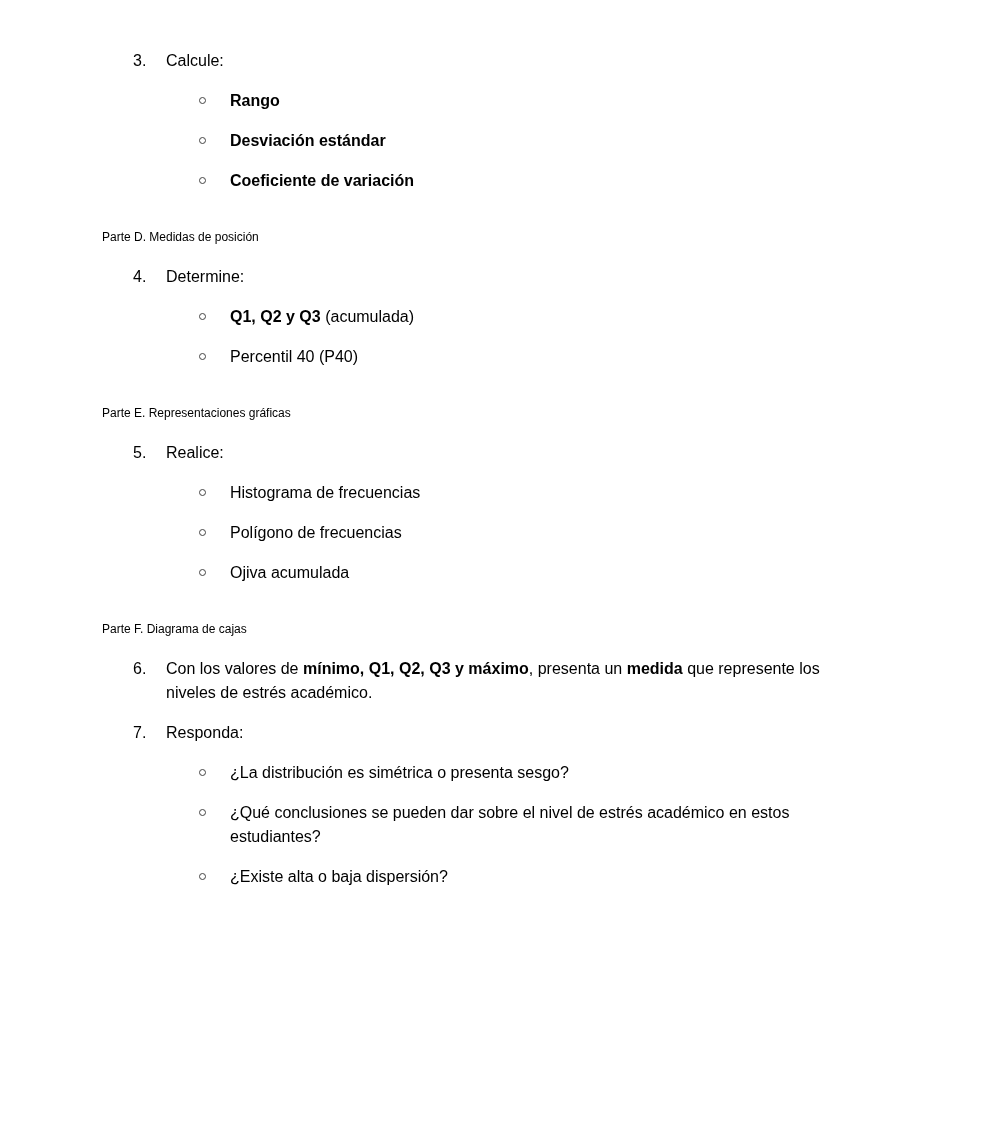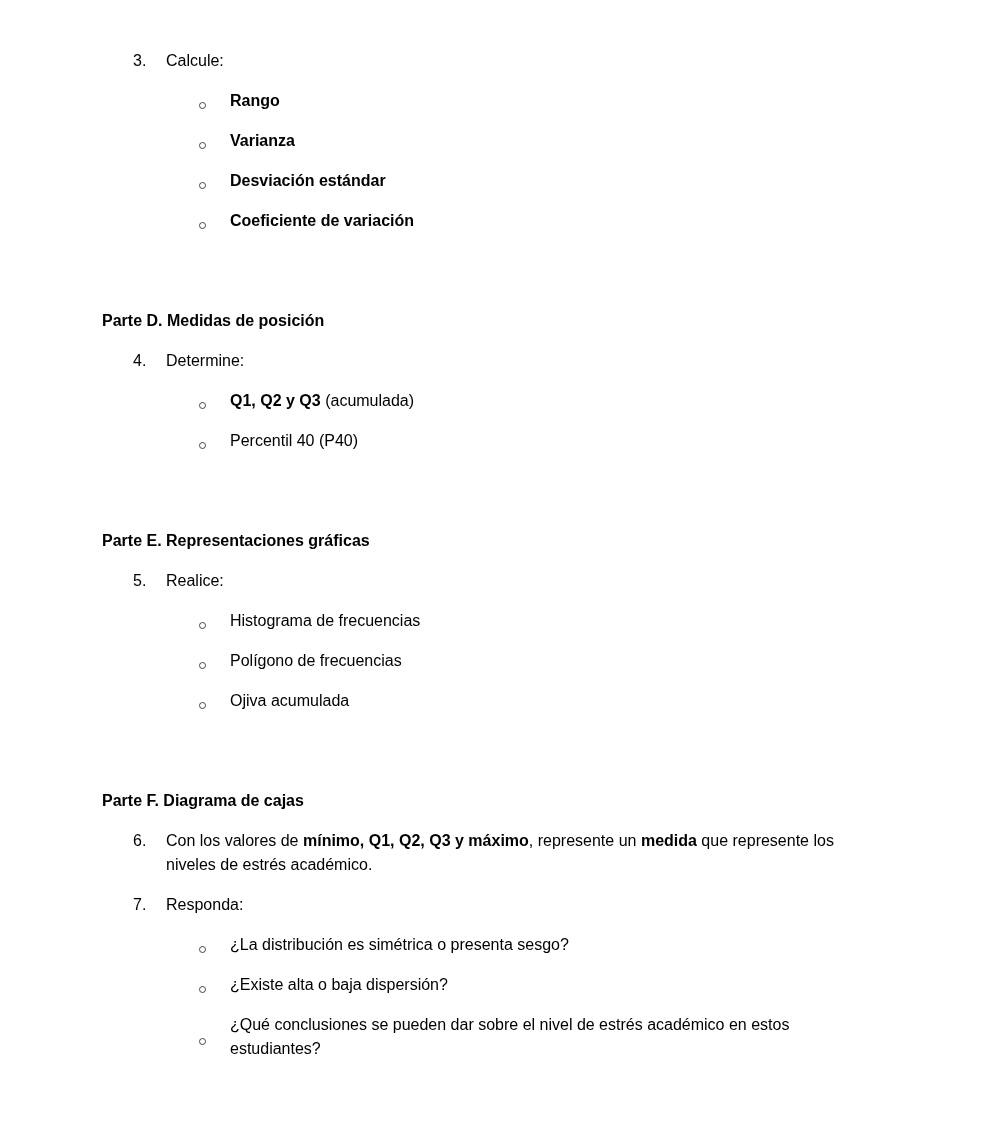--- a/index.html
+++ b/index.html
@@ -12,24 +12,24 @@
     color: #000000;
     overflow: hidden;
   }
   .page {
     width: 991px;
     height: 1146px;
     background: #ffffff;
     padding: 49px 90px 30px 102px;
   }
   .heading {
-    font-size: 16px;
-    font-weight: bold;
+    font-size: 12px;
+    font-weight: normal;
     line-height: 24px;
-    margin-top: 76px;
+    margin-top: 32px;
     margin-bottom: 16px;
   }
   .num-item {
     display: flex;
     margin-left: 31px;
     margin-bottom: 16px;
     line-height: 24px;
   }
   .num {
     width: 33px;
@@ -37,21 +37,21 @@
   }
   .num-text {
     flex: 0 1 auto;
     max-width: 700px;
   }
   .bullet-item {
     display: flex;
     margin-left: 97px;
     margin-bottom: 16px;
     line-height: 24px;
-    align-items: center;
+    align-items: flex-start;
   }
   .bullet-marker {
     width: 31px;
     flex: none;
     padding-top: 8px;
   }
   .circle {
     display: block;
     width: 7px;
     height: 7px;
@@ -72,26 +72,20 @@
   <section>
     <div class="num-item">
       <span class="num">3.</span>
       <span class="num-text">Calcule:</span>
     </div>
     <div class="bullet-item">
       <span class="bullet-marker">
           <span class="circle"></span>
         </span>
       <span class="bullet-text"><span class="bold">Rango</span><span></span></span>
-    </div>
-    <div class="bullet-item">
-      <span class="bullet-marker">
-          <span class="circle"></span>
-        </span>
-      <span class="bullet-text"><span class="bold">Varianza</span><span></span></span>
     </div>
     <div class="bullet-item">
       <span class="bullet-marker">
           <span class="circle"></span>
         </span>
       <span class="bullet-text"><span class="bold">Desviación estándar</span><span></span></span>
     </div>
     <div class="bullet-item">
       <span class="bullet-marker">
           <span class="circle"></span>
@@ -143,42 +137,42 @@
           <span class="circle"></span>
         </span>
       <span class="bullet-text"><span class="bold"></span><span>Ojiva acumulada</span></span>
     </div>
   </section>
 
   <section>
     <h2 class="heading">Parte F. Diagrama de cajas</h2>
     <div class="num-item">
       <span class="num">6.</span>
-      <span class="num-text"><span>Con los valores de </span><span class="bold">mínimo, Q1, Q2, Q3 y máximo</span><span>, represente un </span><span class="bold">medida</span><span> que represente los niveles de estrés académico.</span></span>
+      <span class="num-text"><span>Con los valores de </span><span class="bold">mínimo, Q1, Q2, Q3 y máximo</span><span>, presenta un </span><span class="bold">medida</span><span> que represente los niveles de estrés académico.</span></span>
     </div>
   </section>
 
   <section>
     <div class="num-item">
       <span class="num">7.</span>
       <span class="num-text">Responda:</span>
     </div>
     <div class="bullet-item">
       <span class="bullet-marker">
           <span class="circle"></span>
         </span>
       <span class="bullet-text"><span class="bold"></span><span>¿La distribución es simétrica o presenta sesgo?</span></span>
     </div>
     <div class="bullet-item">
       <span class="bullet-marker">
           <span class="circle"></span>
         </span>
-      <span class="bullet-text"><span class="bold"></span><span>¿Existe alta o baja dispersión?</span></span>
+      <span class="bullet-text"><span class="bold"></span><span>¿Qué conclusiones se pueden dar sobre el nivel de estrés académico en estos estudiantes?</span></span>
     </div>
     <div class="bullet-item">
       <span class="bullet-marker">
           <span class="circle"></span>
         </span>
-      <span class="bullet-text"><span class="bold"></span><span>¿Qué conclusiones se pueden dar sobre el nivel de estrés académico en estos estudiantes?</span></span>
+      <span class="bullet-text"><span class="bold"></span><span>¿Existe alta o baja dispersión?</span></span>
     </div>
   </section>
 
 </div>
 
 </body></html>

